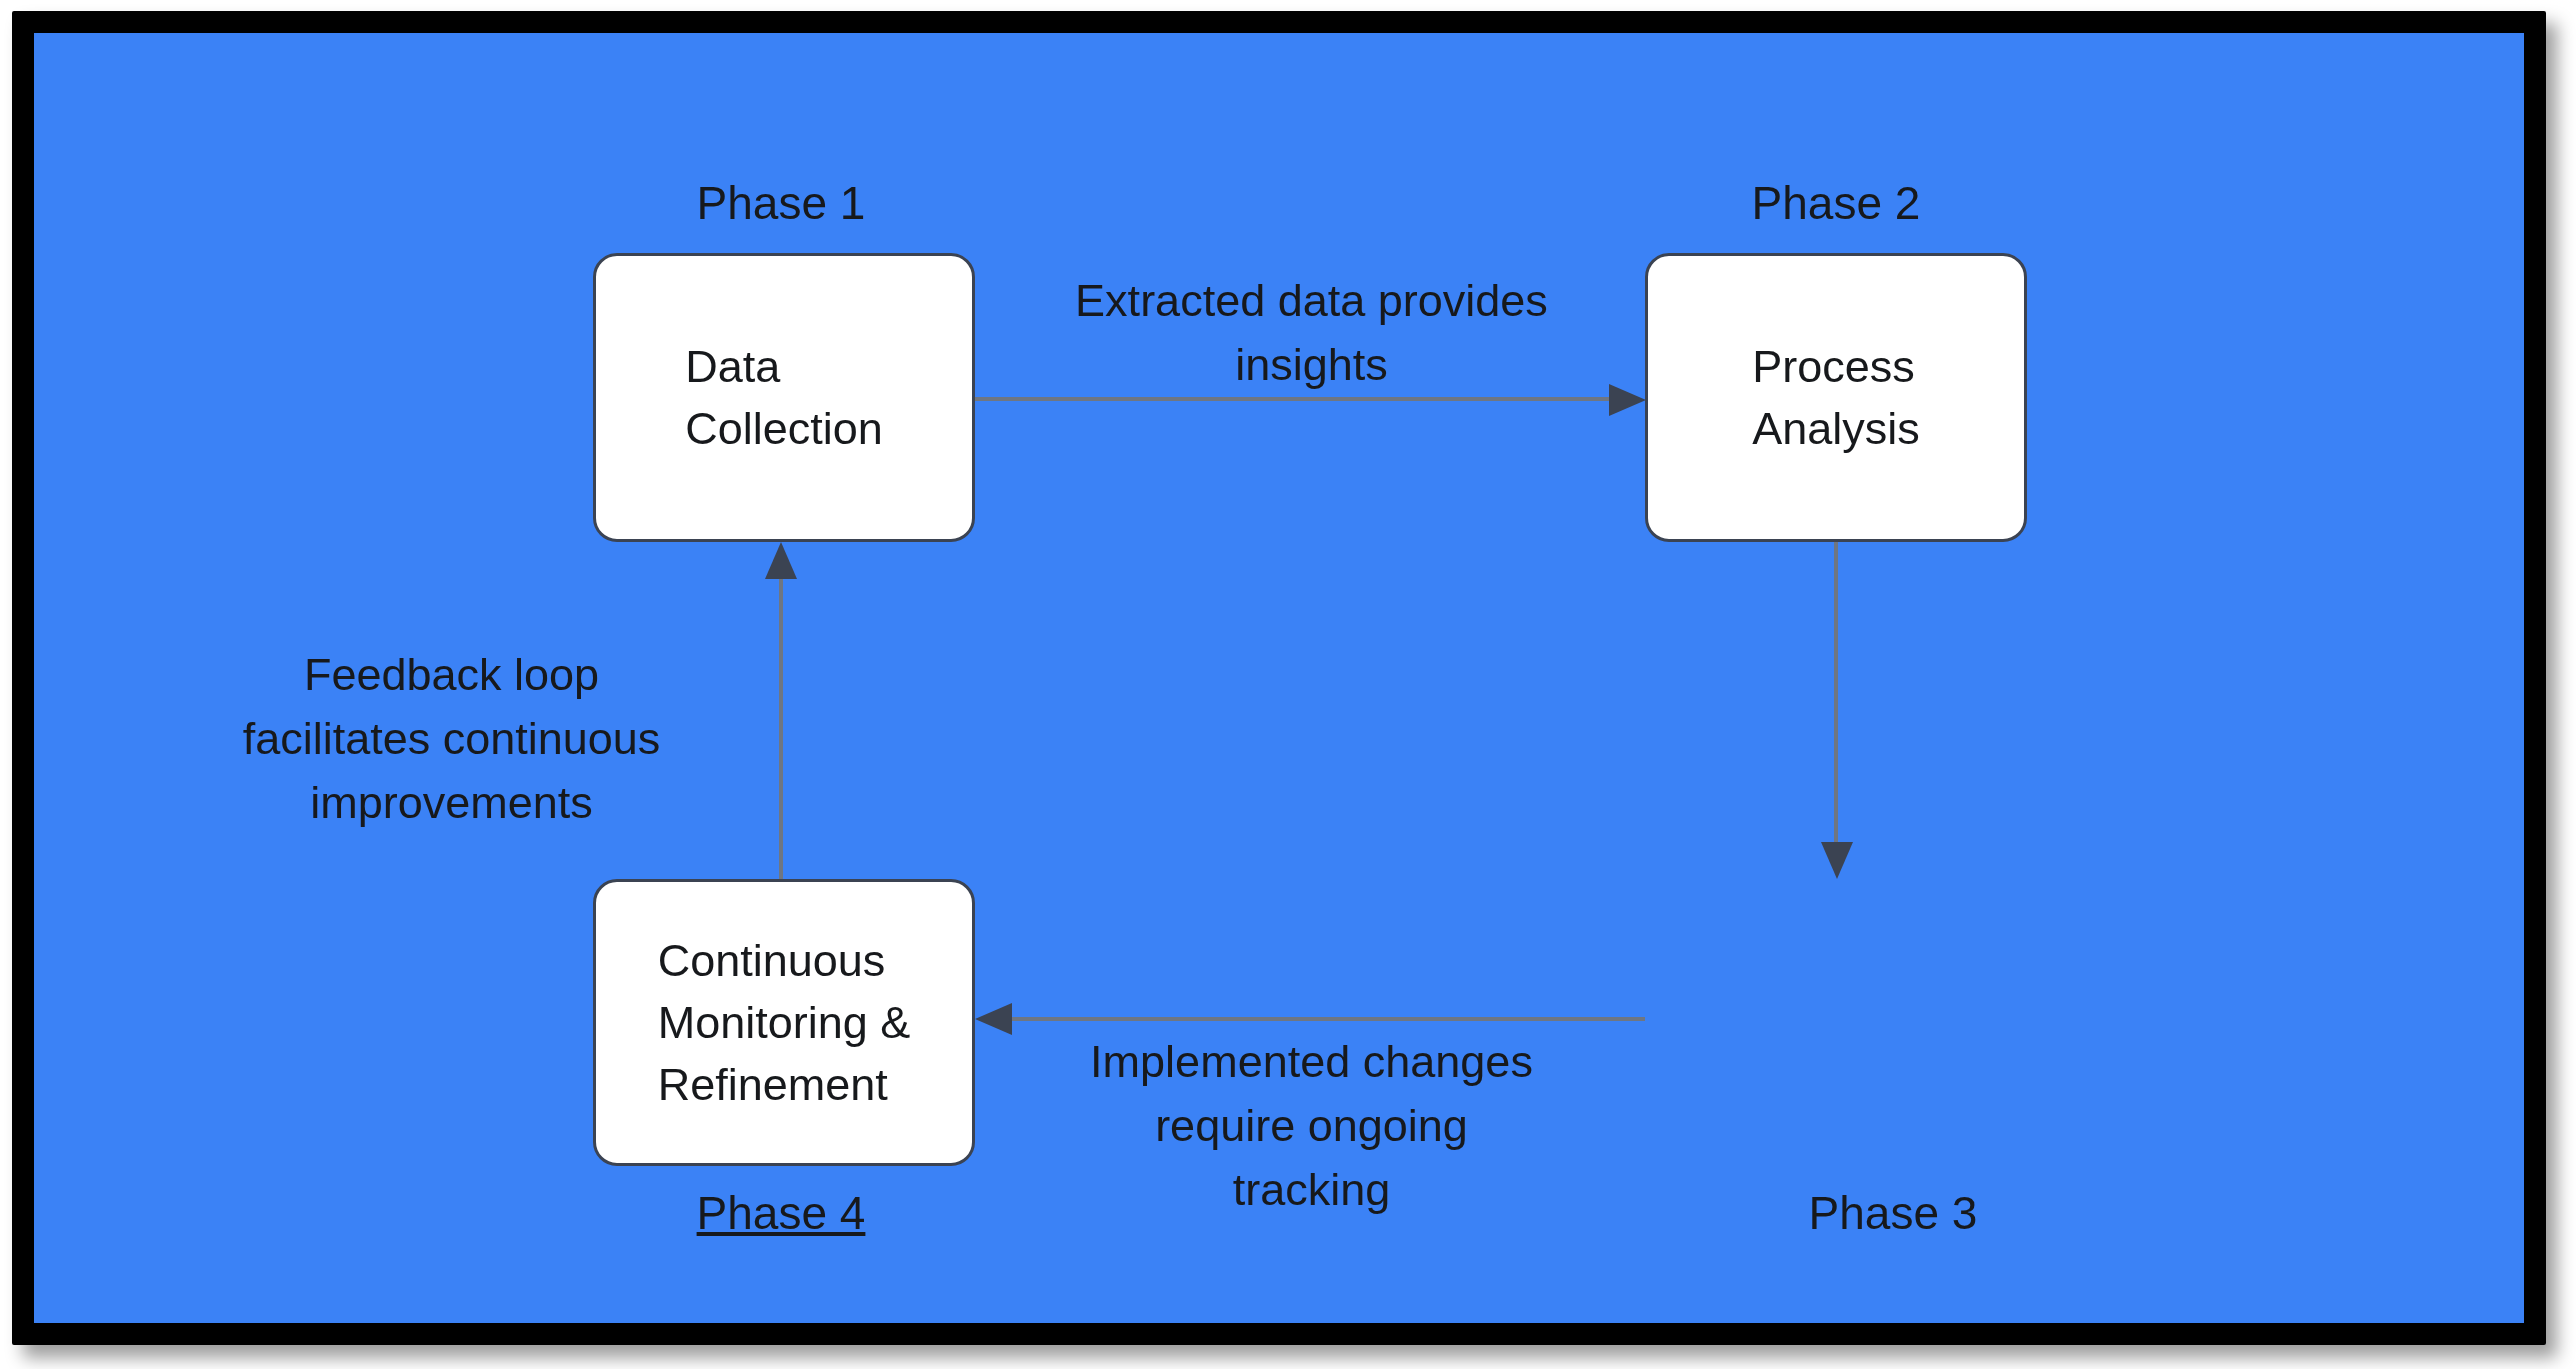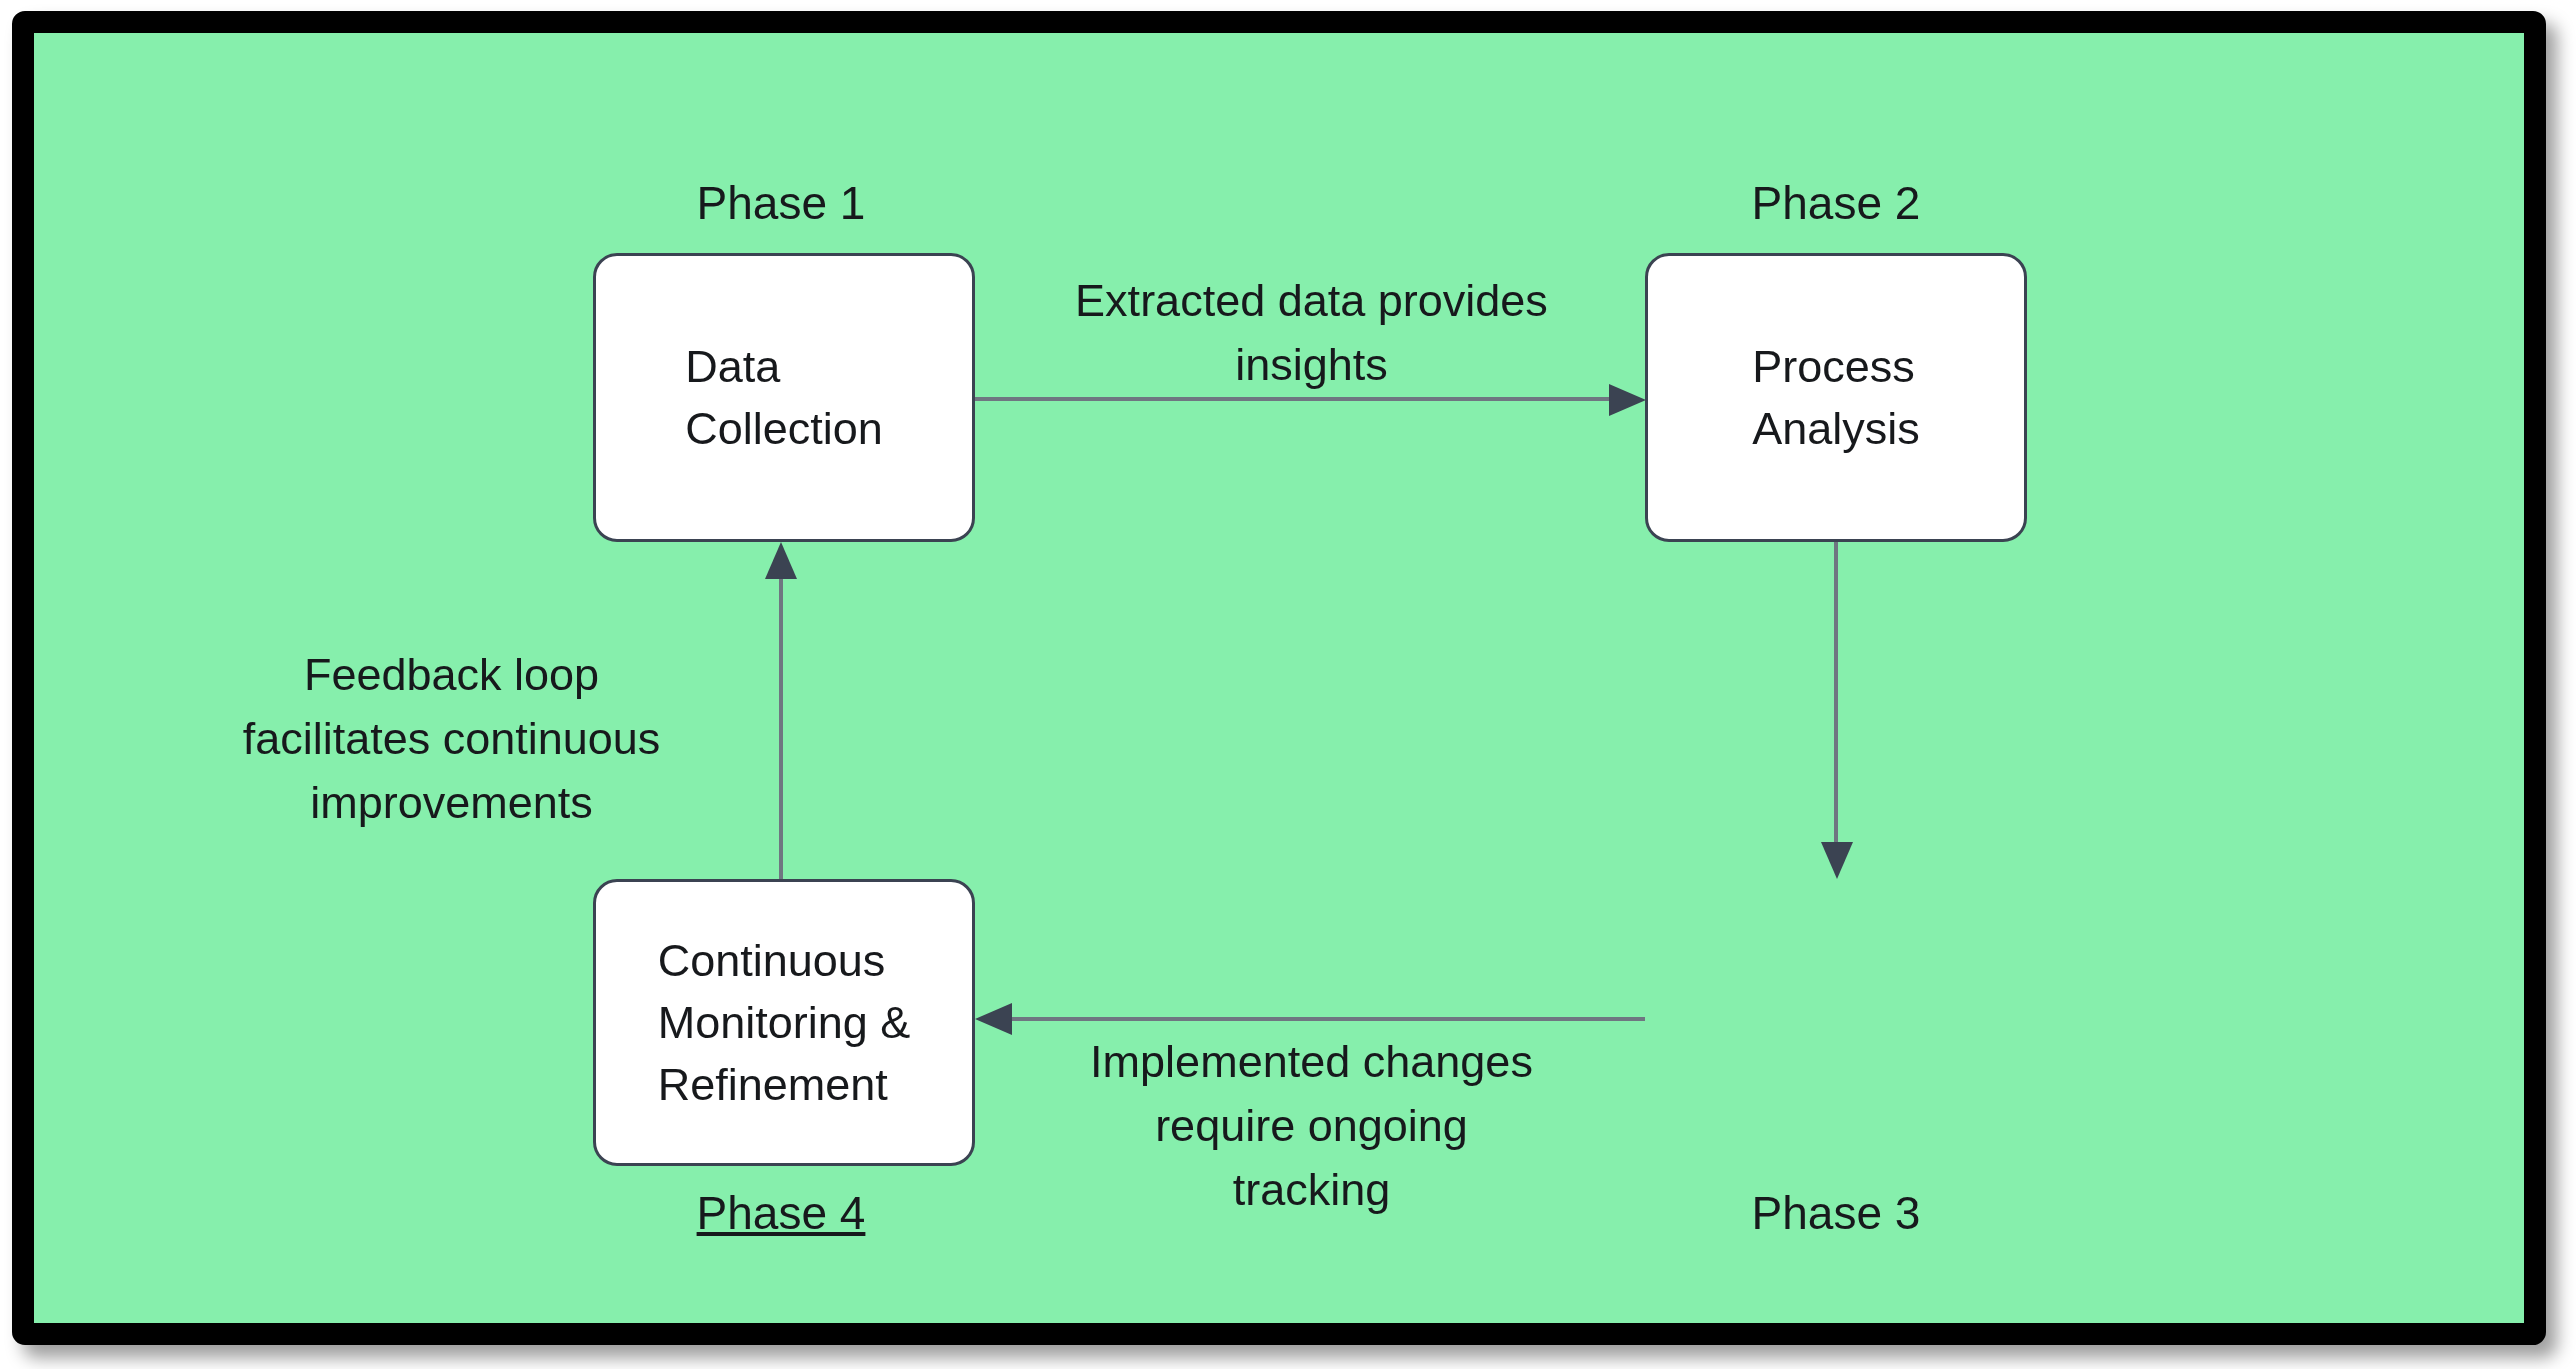--- a/index.html
+++ b/index.html
@@ -12,22 +12,22 @@
     position: relative;
     overflow: hidden;
   }
   .frame {
     position: absolute;
     left: 12px;
     top: 11px;
     width: 2490px;   
     height: 1290px;  
     border: 22px solid #000000;
-    border-radius: 13px;
-    background: #86efac;
+    border-radius: 2px;
+    background: #3b82f6;
     box-shadow: 11px 12.7px 17.5px rgba(0,0,0,0.38);
   }
   .node {
     position: absolute;
     width: 376px;   
     height: 283px;  
     background: #ffffff;
     border: 3.2px solid #3b4352;
     border-radius: 24px;
     display: flex;
@@ -77,21 +77,21 @@
 
   
   #node-data-collection        { left: 559px;  top: 220px; }
   #node-process-analysis       { left: 1611px; top: 220px; }
   #node-kaizen-workshops       { left: 1611px; top: 846px; height: 281px; }
   #node-continuous-monitoring  { left: 559px;  top: 846px; height: 281px; }
 
   
   #phase-1-label { left: 572px;  top: 142px; }
   #phase-2-label { left: 1627px; top: 142px; }
-  #phase-3-label { left: 1627px; top: 1152px; }
+  #phase-3-label { left: 1684px; top: 1152px; }
   #phase-4-label { left: 572px;  top: 1152px; text-decoration: underline; }
 
   
   #edge1-line { left: 941px; top: 364px; width: 635px; height: 4px; }
   #edge1-head { left: 1575px; top: 351px; }
   #edge1-label { left: 959px; top: 236px; width: 637px; }
 
   
   #edge2-line { left: 1800px; top: 509px; width: 4px; height: 302px; }
   #edge2-head { left: 1787px; top: 809px; }

